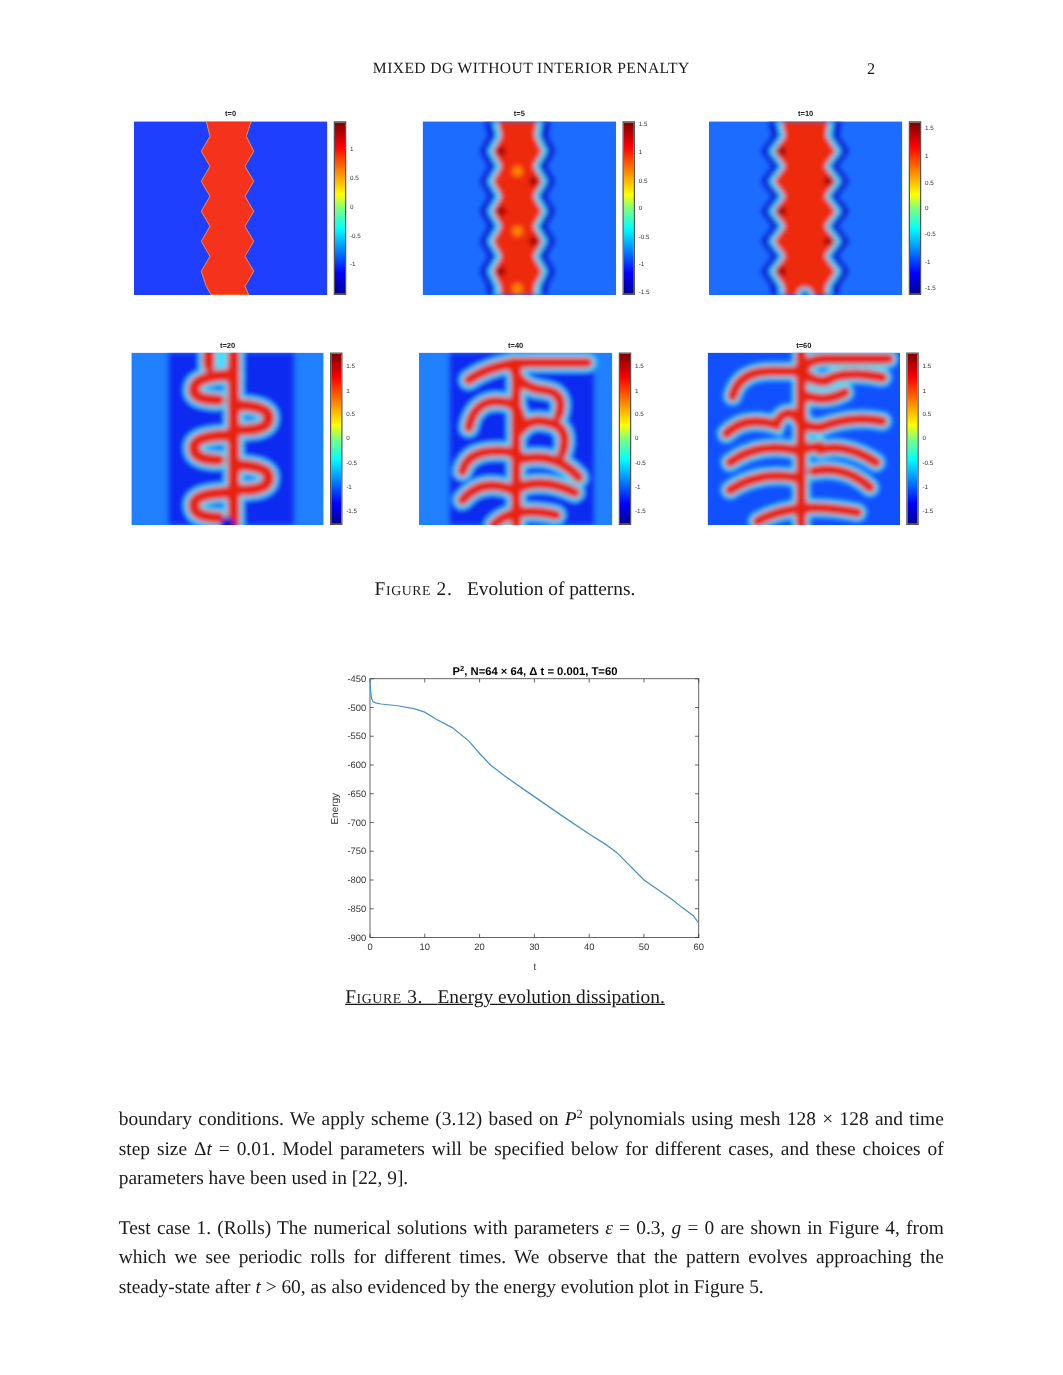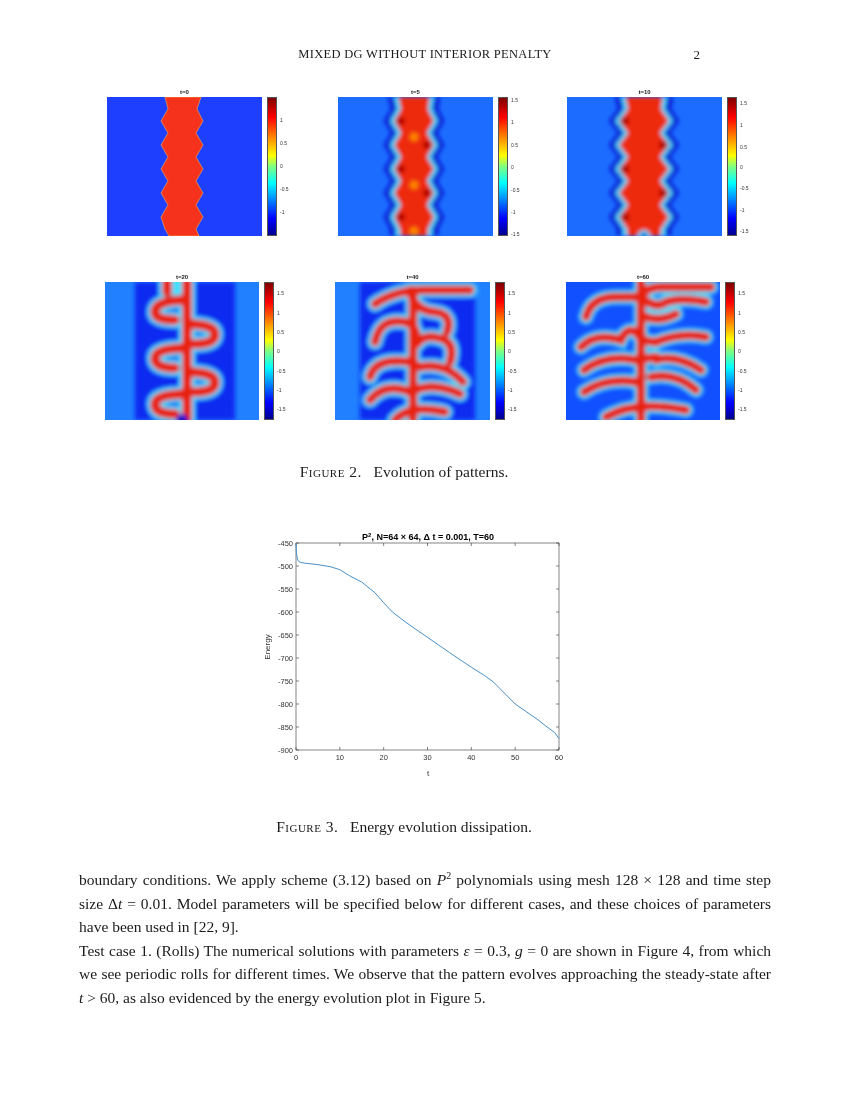--- a/index.html
+++ b/index.html
@@ -21,21 +21,21 @@
     border: 1px solid #555; box-sizing: border-box; }
   .cb-label { position: absolute; font-family: "Liberation Sans", sans-serif; font-size: 5px; color: #333; }
 
   .caption { position: absolute; width: 808px; left: 0; text-align: center; font-size: 15.5px; }
   .caption .fig { font-variant: small-caps; letter-spacing: 0.5px; }
 
   .chart { position: absolute; left: 250px; top: 527px; width: 330px; height: 255px; }
   .chart svg text { font-family: "Liberation Sans", sans-serif; }
 
   .body-text { position: absolute; left: 79px; width: 692px; font-size: 15.5px; line-height: 23.5px; text-align: justify; }
-  .body-text p { margin: 0; }
+  .body-text p { margin: 16px; }
   .bold { font-weight: normal; }
   .it { font-style: italic; }
 </style>
 </head>
 <body>
 
 <div class="running-head">
   <div class="running-title">MIXED DG WITHOUT INTERIOR PENALTY</div>
   <div class="page-number">2</div>
 </div>
@@ -320,20 +320,20 @@
         <line x1="46" y1="223" x2="49" y2="223" stroke="#333" stroke-width="0.6"></line>
         <line x1="309" y1="223" x2="306" y2="223" stroke="#333" stroke-width="0.6"></line>
         <text x="43" y="225.5" text-anchor="end" font-size="7.5" fill="#333">-900</text>
       </g>
     <path id="energy-line" fill="none" stroke="#4a90c8" stroke-width="1" d="M46.0,16.0L46.4,25.2L47.3,32.1L48.6,34.4L50.4,35.3L54.8,36.2L67.9,37.6L81.1,39.9L89.8,42.7L98.6,48.2L111.8,55.1L124.9,65.7L133.7,75.8L142.4,85.0L155.6,95.1L168.7,104.3L177.5,110.3L199.4,125.5L221.3,140.2L234.5,148.5L243.3,154.9L265.2,177.0L287.1,192.2L295.9,199.1L304.6,205.5L309.0,211.5"></path>
     <text id="chart-xlabel" x="178" y="249" text-anchor="middle" font-size="8" fill="#333">t</text>
     <text id="chart-ylabel" x="0" y="0" text-anchor="middle" font-size="8" fill="#333" transform="translate(20,120) rotate(-90)">Energy</text>
   </svg>
 </div>
 
-<div class="caption" style="top:818px;">
+<div class="caption" style="top:789px;text-decoration:underline;">
   <span class="fig">Figure 3.</span>&nbsp;&nbsp;&nbsp;<span>Energy evolution dissipation.</span>
 </div>
 
 <div class="body-text" style="top:864px;">
   <p><span>boundary conditions. We apply scheme (3.12) based on </span><span class="it">P</span><sup style="font-size:10px">2</sup><span> polynomials using mesh 128 × 128 and time step size Δ</span><span class="it">t</span><span> = 0.01. Model parameters will be specified below for different cases, and these choices of parameters have been used in [22, 9].</span></p>
   <p><span class="bold">Test case 1.</span><span> (Rolls) The numerical solutions with parameters </span><span class="it">ε</span><span> = 0.3,  </span><span class="it">g</span><span> = 0 are shown in Figure 4, from which we see periodic rolls for different times. We observe that the pattern evolves approaching the steady-state after </span><span class="it">t</span><span> &gt; 60, as also evidenced by the energy evolution plot in Figure 5.</span></p>
 </div>
 
 </body></html>

